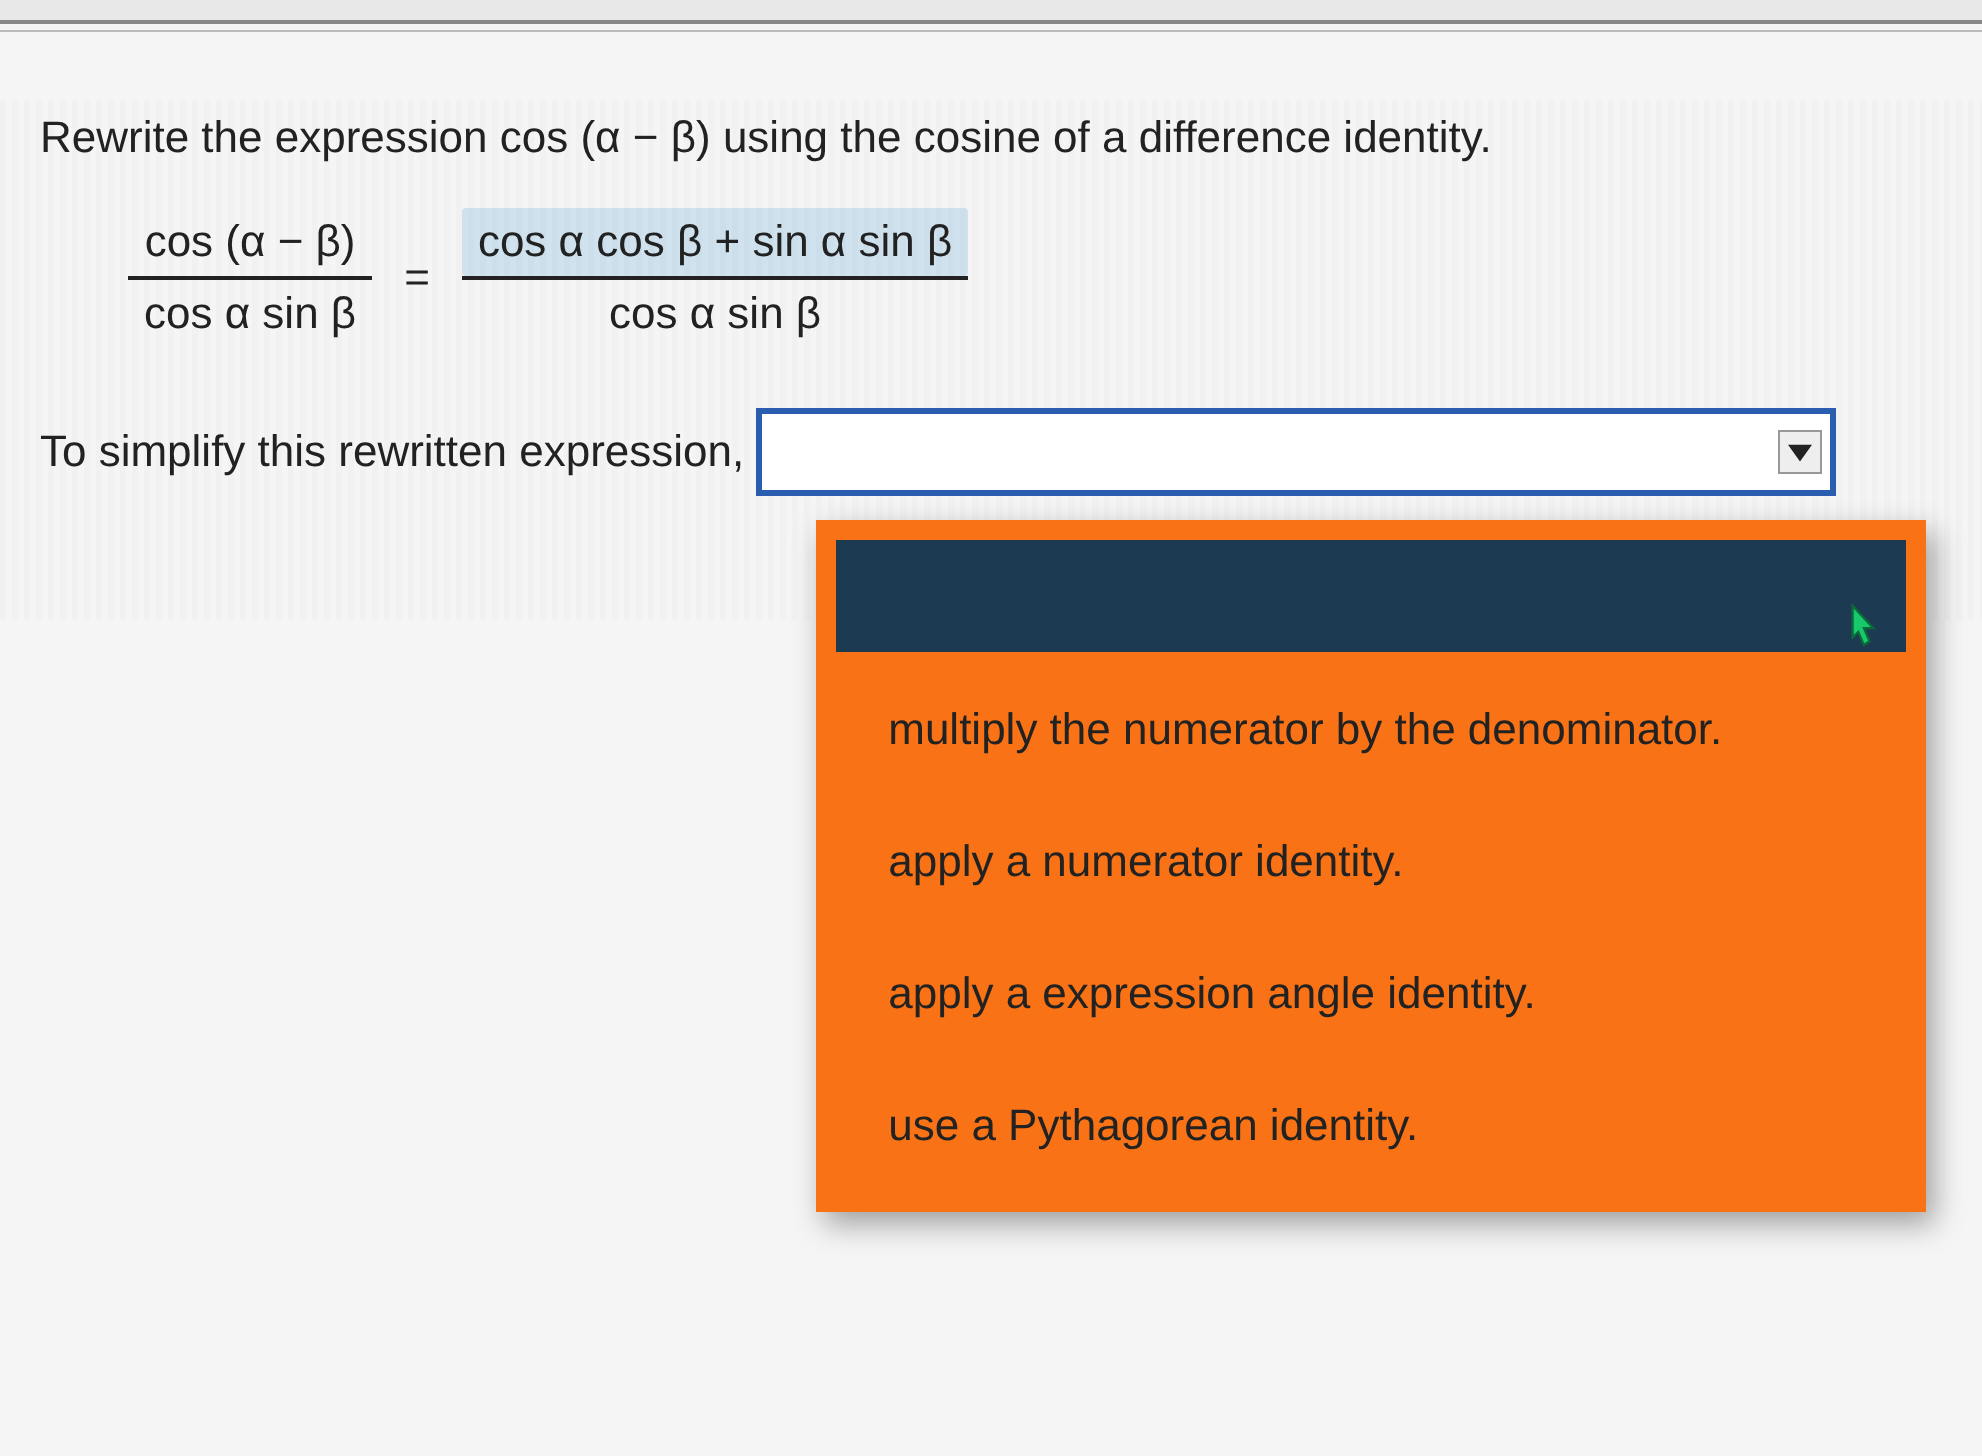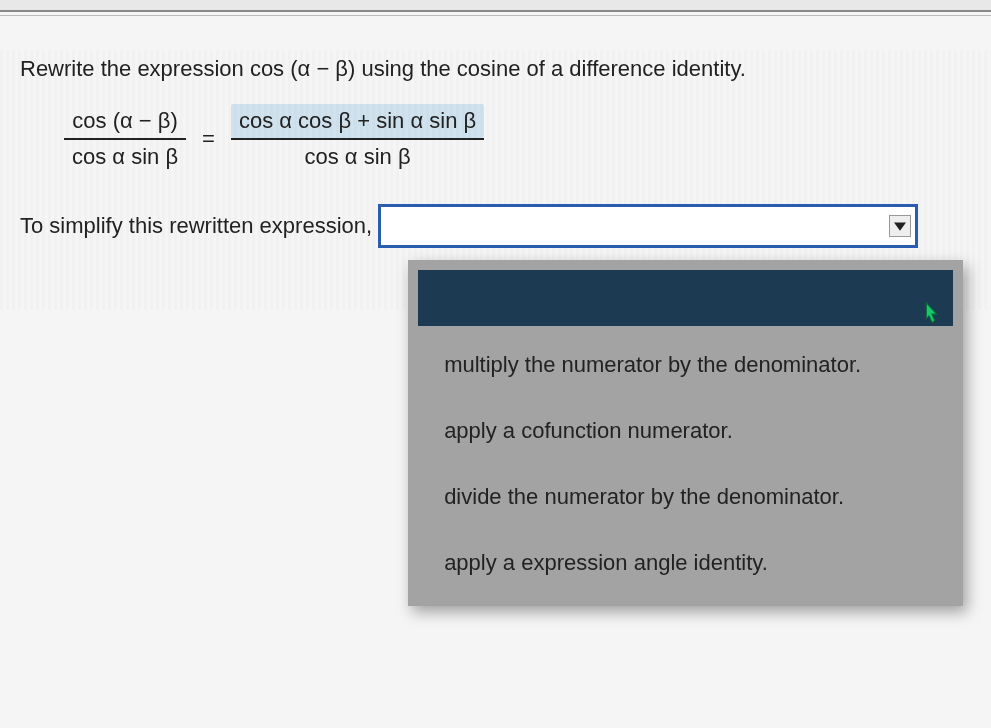--- a/index.html
+++ b/index.html
@@ -99,21 +99,21 @@
   }
   .dropdown-arrow svg {
     width: 12px;
     height: 12px;
   }
   .dropdown-list {
     position: absolute;
     left: 30px;
     top: 56px;
     width: 555px;
-    background: #a3a3a3;
+    background: #f97316;
     box-shadow: 4px 6px 14px rgba(0,0,0,0.35);
     padding-bottom: 10px;
   }
   .dropdown-item {
     padding: 20px 36px;
     font-size: 22px;
     color: #222;
     cursor: pointer;
   }
   .dropdown-item.selected {
@@ -181,27 +181,27 @@
         </div>
 
         <div class="dropdown-list">
           <div class="dropdown-item selected">
             <span></span>
           </div>
           <div class="dropdown-item">
             <span>multiply the numerator by the denominator.</span>
           </div>
           <div class="dropdown-item">
-            <span>apply a cofunction numerator.</span>
-          </div>
-          <div class="dropdown-item">
-            <span>divide the numerator by the denominator.</span>
+            <span>apply a numerator identity.</span>
           </div>
           <div class="dropdown-item">
             <span>apply a expression angle identity.</span>
+          </div>
+          <div class="dropdown-item">
+            <span>use a Pythagorean identity.</span>
           </div>
         </div>
 
         <div class="cursor-icon">
           <svg viewBox="0 0 32 32">
             <path d="M11 3 L11 20 L14 17 L17 24 L20 22 L17 15 L22 15 Z" fill="#18c96b" stroke="#0a6b39" stroke-width="1.2"></path>
           </svg>
         </div>
       </div>
     </div>

